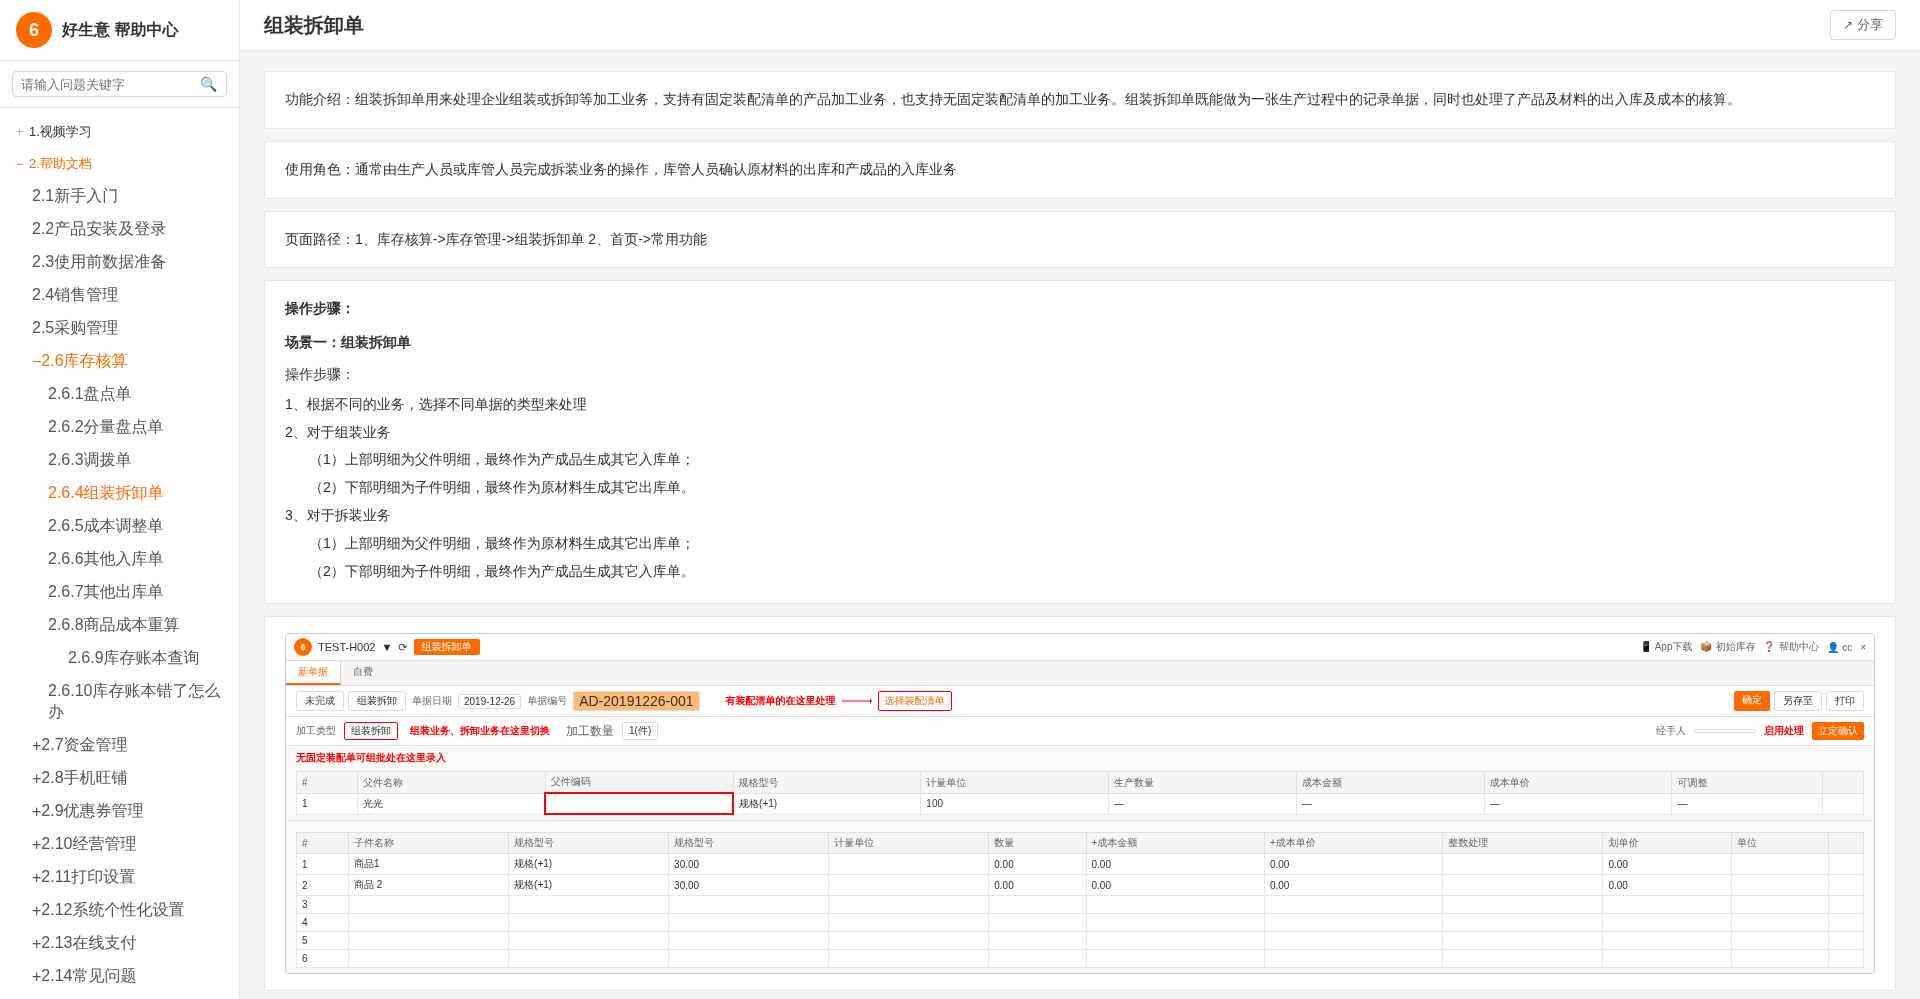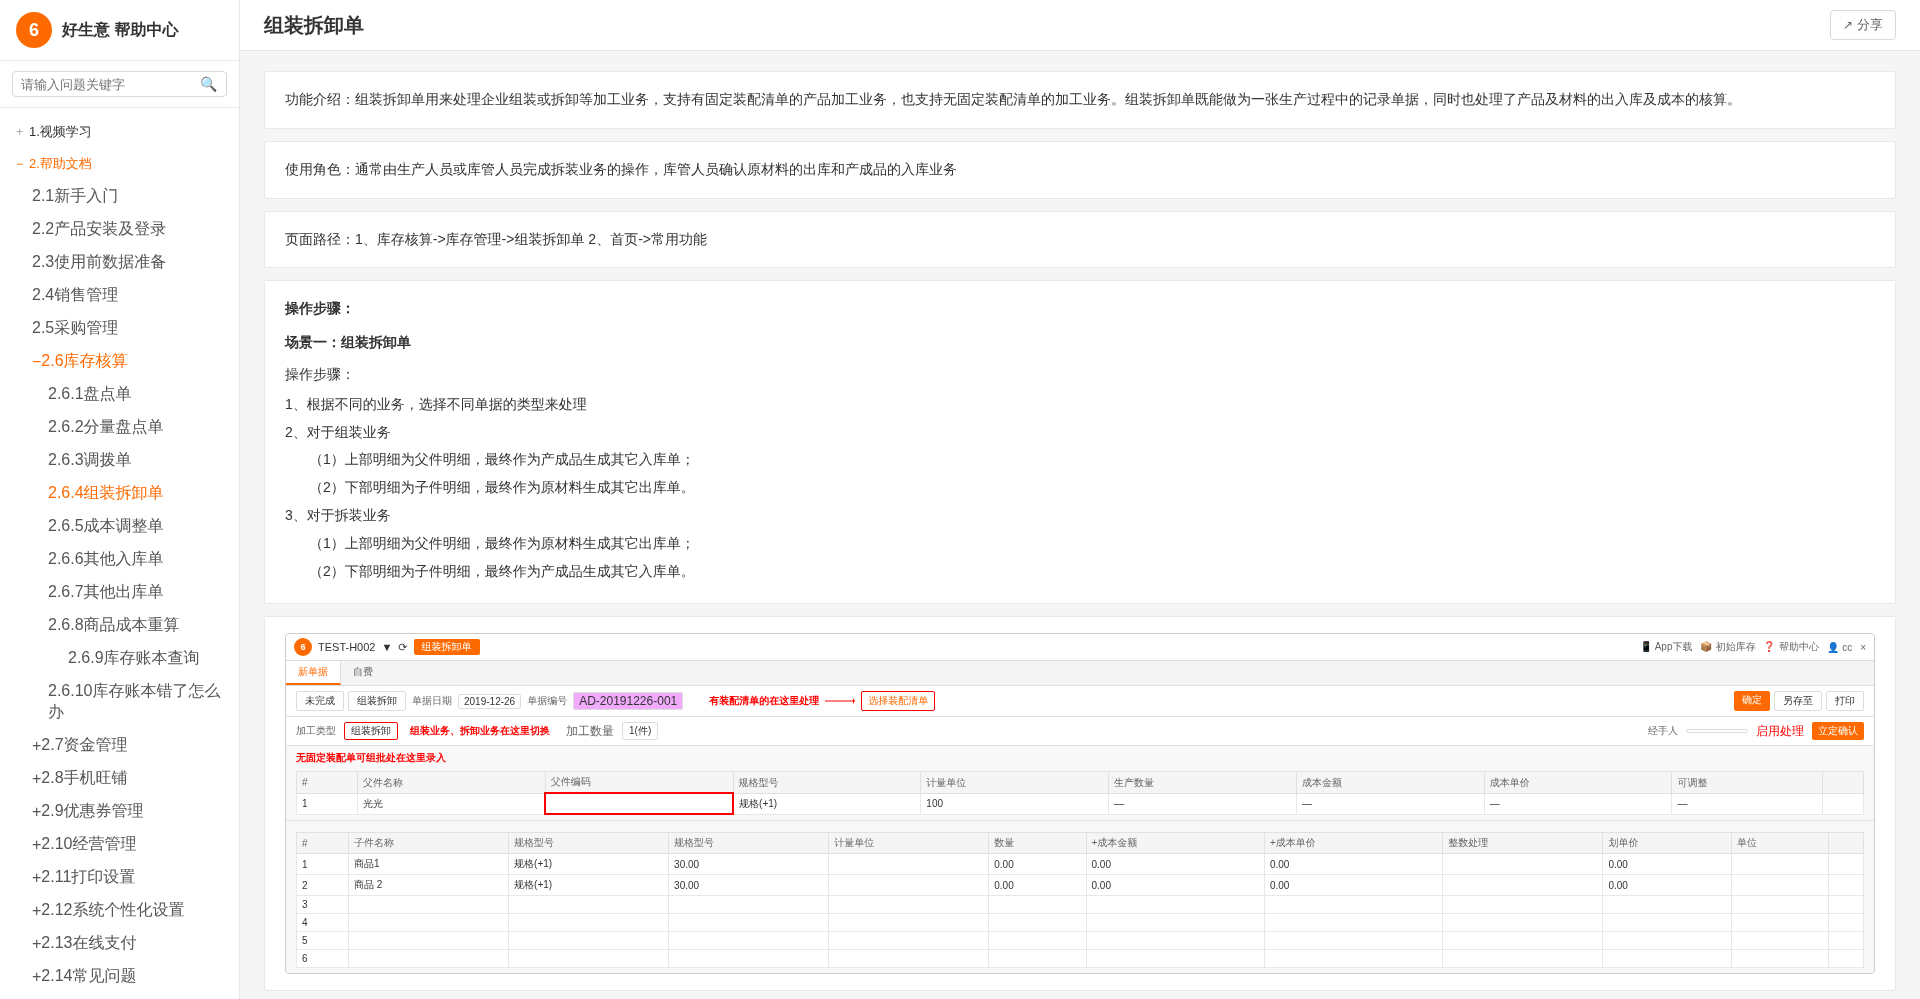--- a/index.html
+++ b/index.html
@@ -357,21 +357,21 @@
         </div>
 
         <div style="background:#fff;padding:5px 10px;border-bottom:1px solid #e0e0e0;display:flex;align-items:center;gap:6px;flex-wrap:wrap;position:relative;justify-content:flex-end;">
           <div style="display:flex;gap:4px;">
             <div style="border:1px solid #ddd;padding:2px 8px;font-size:10px;border-radius:2px;cursor:pointer;">未完成</div>
             <div style="border:1px solid #ddd;padding:2px 8px;font-size:10px;border-radius:2px;cursor:pointer;">组装拆卸</div>
           </div>
           <span style="font-size:10px;color:#666;">单据日期</span>
           <span style="border:1px solid #ddd;padding:1px 5px;font-size:10px;border-radius:2px;background:#fff;">2019-12-26</span>
           <span style="font-size:10px;color:#666;">单据编号</span>
-          <span style="border:1px solid #ddd;padding:1px 5px;font-size:12px;border-radius:2px;background:#f0abfc;">AD-20191226-001</span>
+          <span style="border:1px solid #ddd;padding:1px 5px;font-size:14px;border-radius:2px;background:#fdba74;">AD-20191226-001</span>
 
           <span style="color:#ff0000;font-size:10px;font-weight:bold;margin-left:20px;">有装配清单的在这里处理</span>
           <svg style="width:30px;height:12px;flex-shrink:0;" viewBox="0 0 30 12">
             <line x1="0" y1="6" x2="28" y2="6" stroke="#ff0000" stroke-width="1"></line>
             <polygon points="28,3 30,6 28,9" fill="#ff0000"></polygon>
           </svg>
           <div style="border:1px solid #ff0000;border-radius:2px;padding:2px 6px;font-size:10px;color:#ff6a00;background:#fff;">选择装配清单</div>
 
           <div style="margin-left:auto;display:flex;gap:4px;">
             <div style="background:#ff6a00;color:#fff;border:none;padding:2px 8px;font-size:10px;border-radius:2px;cursor:pointer;">确定</div>
@@ -385,21 +385,21 @@
           <span style="border:1px solid #ff0000;padding:1px 6px;font-size:10px;border-radius:2px;background:#fff;color:#333;">组装拆卸</span>
 
           <span style="color:#ff0000;font-size:10px;font-weight:bold;margin-left:4px;">组装业务、拆卸业务在这里切换</span>
 
           <span style="font-size:12px;color:#666;margin-left:8px;">加工数量</span>
           <span style="border:1px solid #ddd;padding:1px 6px;font-size:10px;border-radius:2px;">1(件)</span>
 
           <span style="font-size:10px;color:#666;margin-left:auto;">经手人</span>
           <span style="border:1px solid #ddd;padding:1px 30px;font-size:10px;border-radius:2px;"></span>
 
-          <span style="color:#ff0000;font-size:12px;font-weight:normal;">启用处理</span>
+          <span style="color:#ff0000;font-size:10px;font-weight:bold;">启用处理</span>
 
           <div style="background:#ff6a00;color:#fff;border:none;padding:2px 6px;font-size:10px;border-radius:2px;cursor:pointer;">立定确认</div>
         </div>
 
         <div style="background:#f8f8f8;padding:5px 10px;border-bottom:1px solid #e0e0e0;position:relative;">
 
           <div style="color:#ff0000;font-size:10px;font-weight:bold;margin-bottom:4px;">无固定装配单可组批处在这里录入</div>
           <table class="mock-table">
             <thead>
               <tr>

